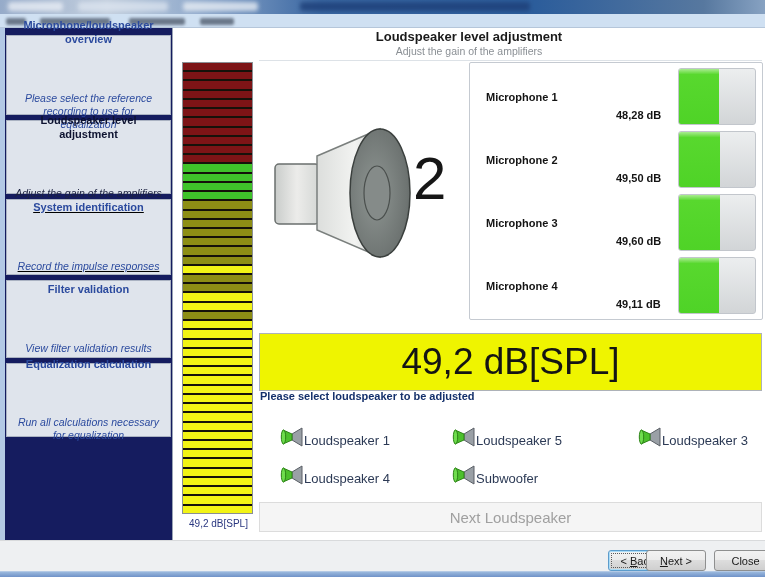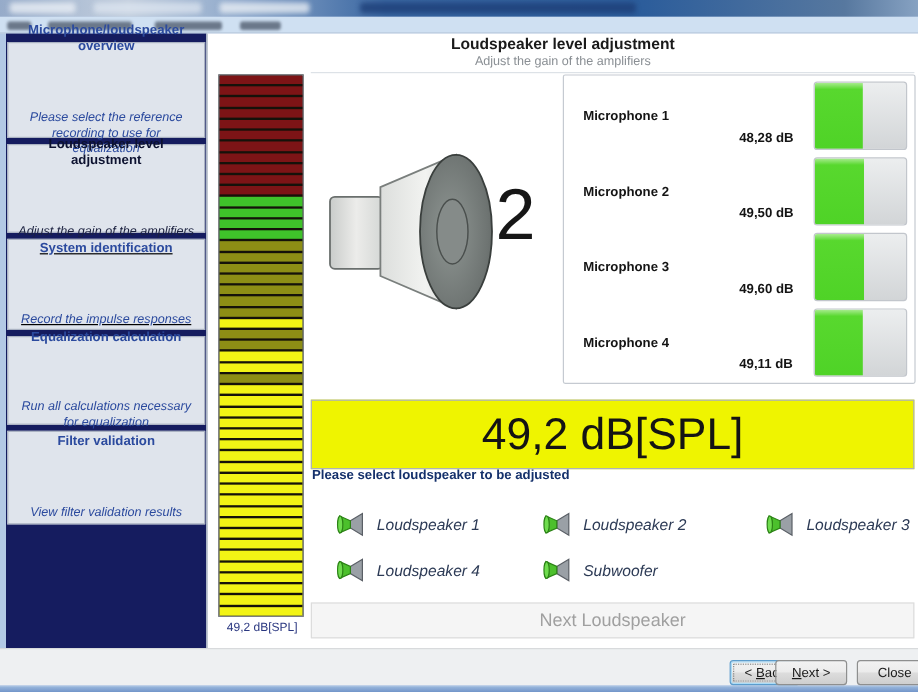--- a/index.html
+++ b/index.html
@@ -81,21 +81,21 @@
   .big-num { position:absolute; left:240px; top:116px; font-size:60px; color:#161616; }
   
   .spl {
     position:absolute; left:86px; top:305px; width:503px; height:58px;
     background:#eff400; border:1px solid #adb2b8;
     display:flex; align-items:center; justify-content:center;
     font-size:37px; color:#141414;
   }
   
   .prompt { position:absolute; left:87px; top:362px; font-size:11px; font-weight:bold; color:#14306b; }
-  .ls-item { position:absolute; display:flex; align-items:center; gap:10px; cursor:pointer;font-style:italic; }
+  .ls-item { position:absolute; display:flex; align-items:flex-end; gap:0; cursor:pointer; }
   .ls-item span { font-size:13px; color:#2c3a55; }
   .next-ls {
     position:absolute; left:86px; top:474px; width:503px; height:30px;
     background:#f5f5f5; border:1px solid #dcdcdc;
     display:flex; align-items:center; justify-content:center;
     font-size:15px; color:#a0a0a0; cursor:pointer;
   }
   
   .footer {
     position:absolute; left:0; top:540px; width:765px; height:31px;
@@ -134,27 +134,27 @@
     <div class="st-sub">Please select the reference recording to use for equalization</div>
   </div>
   <div class="step s2 active">
     <div class="st-title">Loudspeaker level adjustment</div>
     <div class="st-sub">Adjust the gain of the amplifiers</div>
   </div>
   <div class="step s3">
     <div class="st-title">System identification</div>
     <div class="st-sub">Record the impulse responses</div>
   </div>
+  <div class="step s5">
+    <div class="st-title">Filter validation</div>
+    <div class="st-sub">View filter validation results</div>
+  </div>
   <div class="step s4">
     <div class="st-title">Equalization calculation</div>
     <div class="st-sub">Run all calculations necessary for equalization</div>
-  </div>
-  <div class="step s5">
-    <div class="st-title">Filter validation</div>
-    <div class="st-sub">View filter validation results</div>
   </div>
 </div>
 
 <div class="content">
   <div class="page-title">Loudspeaker level adjustment</div>
   <div class="page-sub">Adjust the gain of the amplifiers</div>
   <div class="head-line"></div>
 
   <div class="meter">
       <div class="seg" style="background: rgb(125, 20, 22);"></div>
@@ -278,21 +278,21 @@
       <ellipse cx="3.5" cy="11" rx="2.2" ry="7" fill="#6fdd4e" stroke="#2c8316" stroke-width="1"></ellipse>
     </svg>
     <span>Loudspeaker 1</span>
   </div>
   <div class="ls-item" style="left:279px; top:398px;">
     <svg width="24" height="22" viewBox="0 0 24 22">
       <polygon points="12,8 22,2 22,20 12,14" fill="#9aa0a6" stroke="#5a5f66" stroke-width="1"></polygon>
       <polygon points="3,4 12,8 12,14 3,18" fill="#4cc02c" stroke="#2c8316" stroke-width="1"></polygon>
       <ellipse cx="3.5" cy="11" rx="2.2" ry="7" fill="#6fdd4e" stroke="#2c8316" stroke-width="1"></ellipse>
     </svg>
-    <span>Loudspeaker 2</span>
+    <span>Loudspeaker 5</span>
   </div>
   <div class="ls-item" style="left:465px; top:398px;">
     <svg width="24" height="22" viewBox="0 0 24 22">
       <polygon points="12,8 22,2 22,20 12,14" fill="#9aa0a6" stroke="#5a5f66" stroke-width="1"></polygon>
       <polygon points="3,4 12,8 12,14 3,18" fill="#4cc02c" stroke="#2c8316" stroke-width="1"></polygon>
       <ellipse cx="3.5" cy="11" rx="2.2" ry="7" fill="#6fdd4e" stroke="#2c8316" stroke-width="1"></ellipse>
     </svg>
     <span>Loudspeaker 3</span>
   </div>
   <div class="ls-item" style="left:107px; top:436px;">

